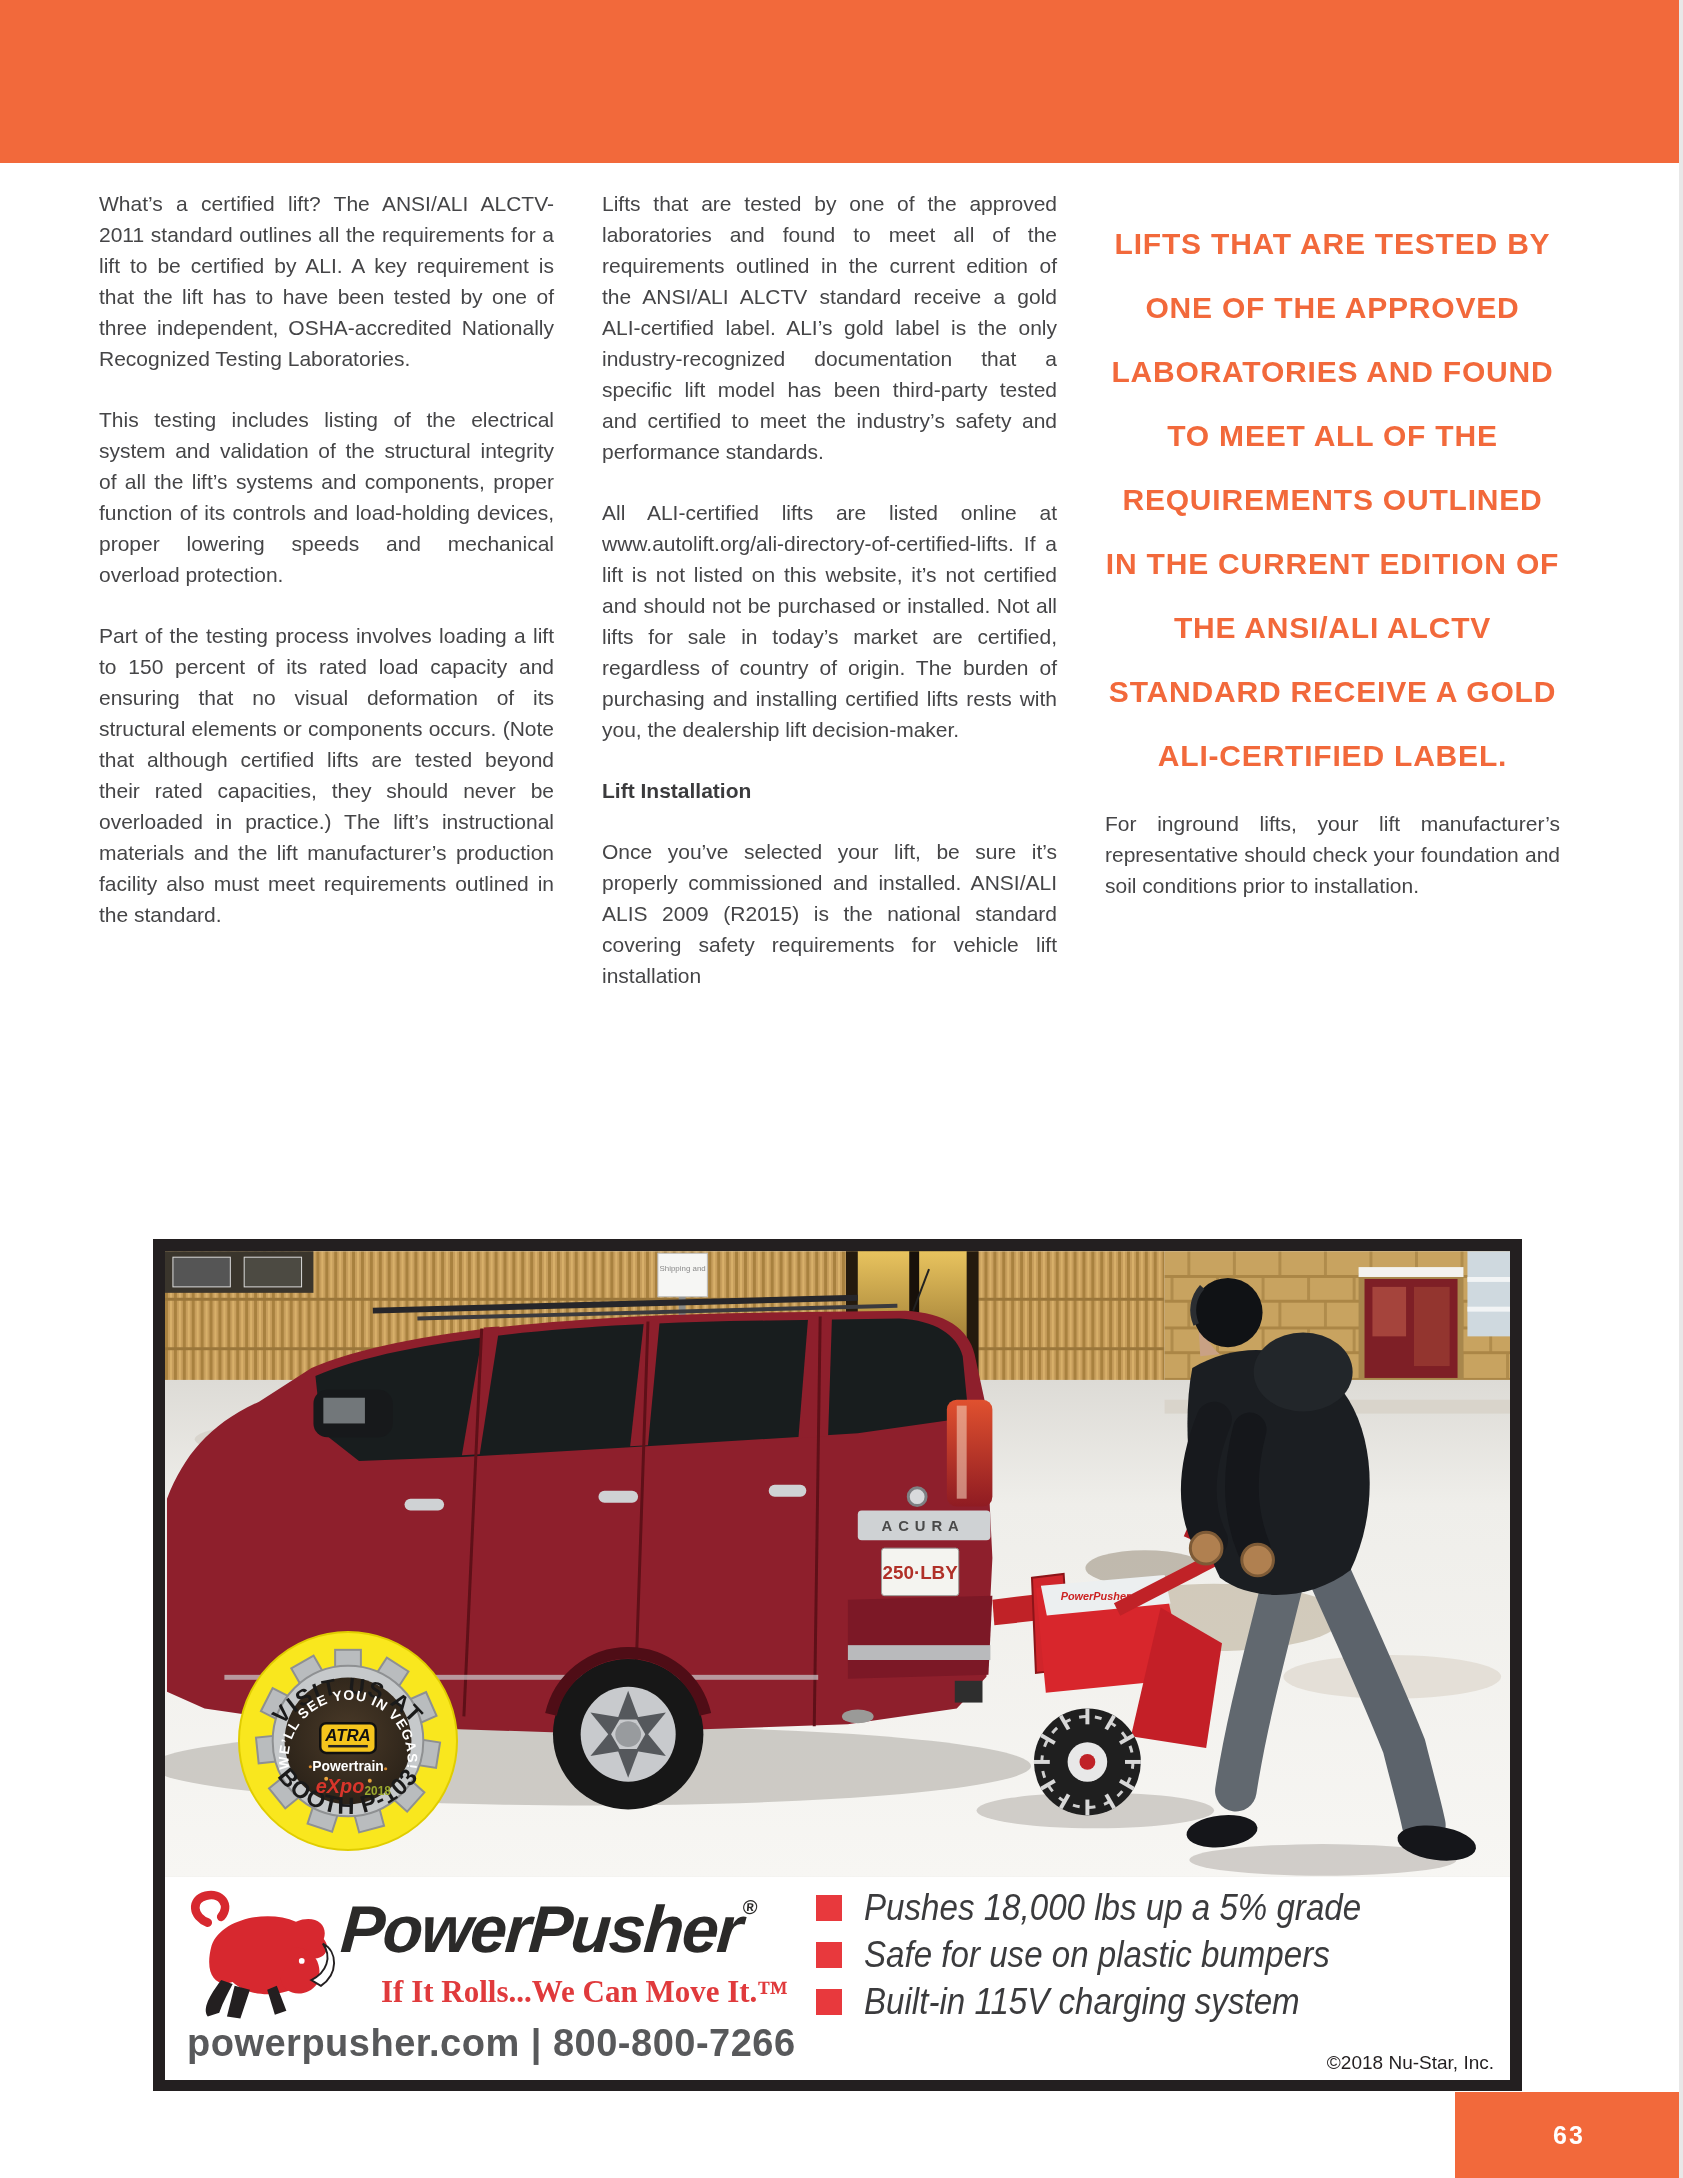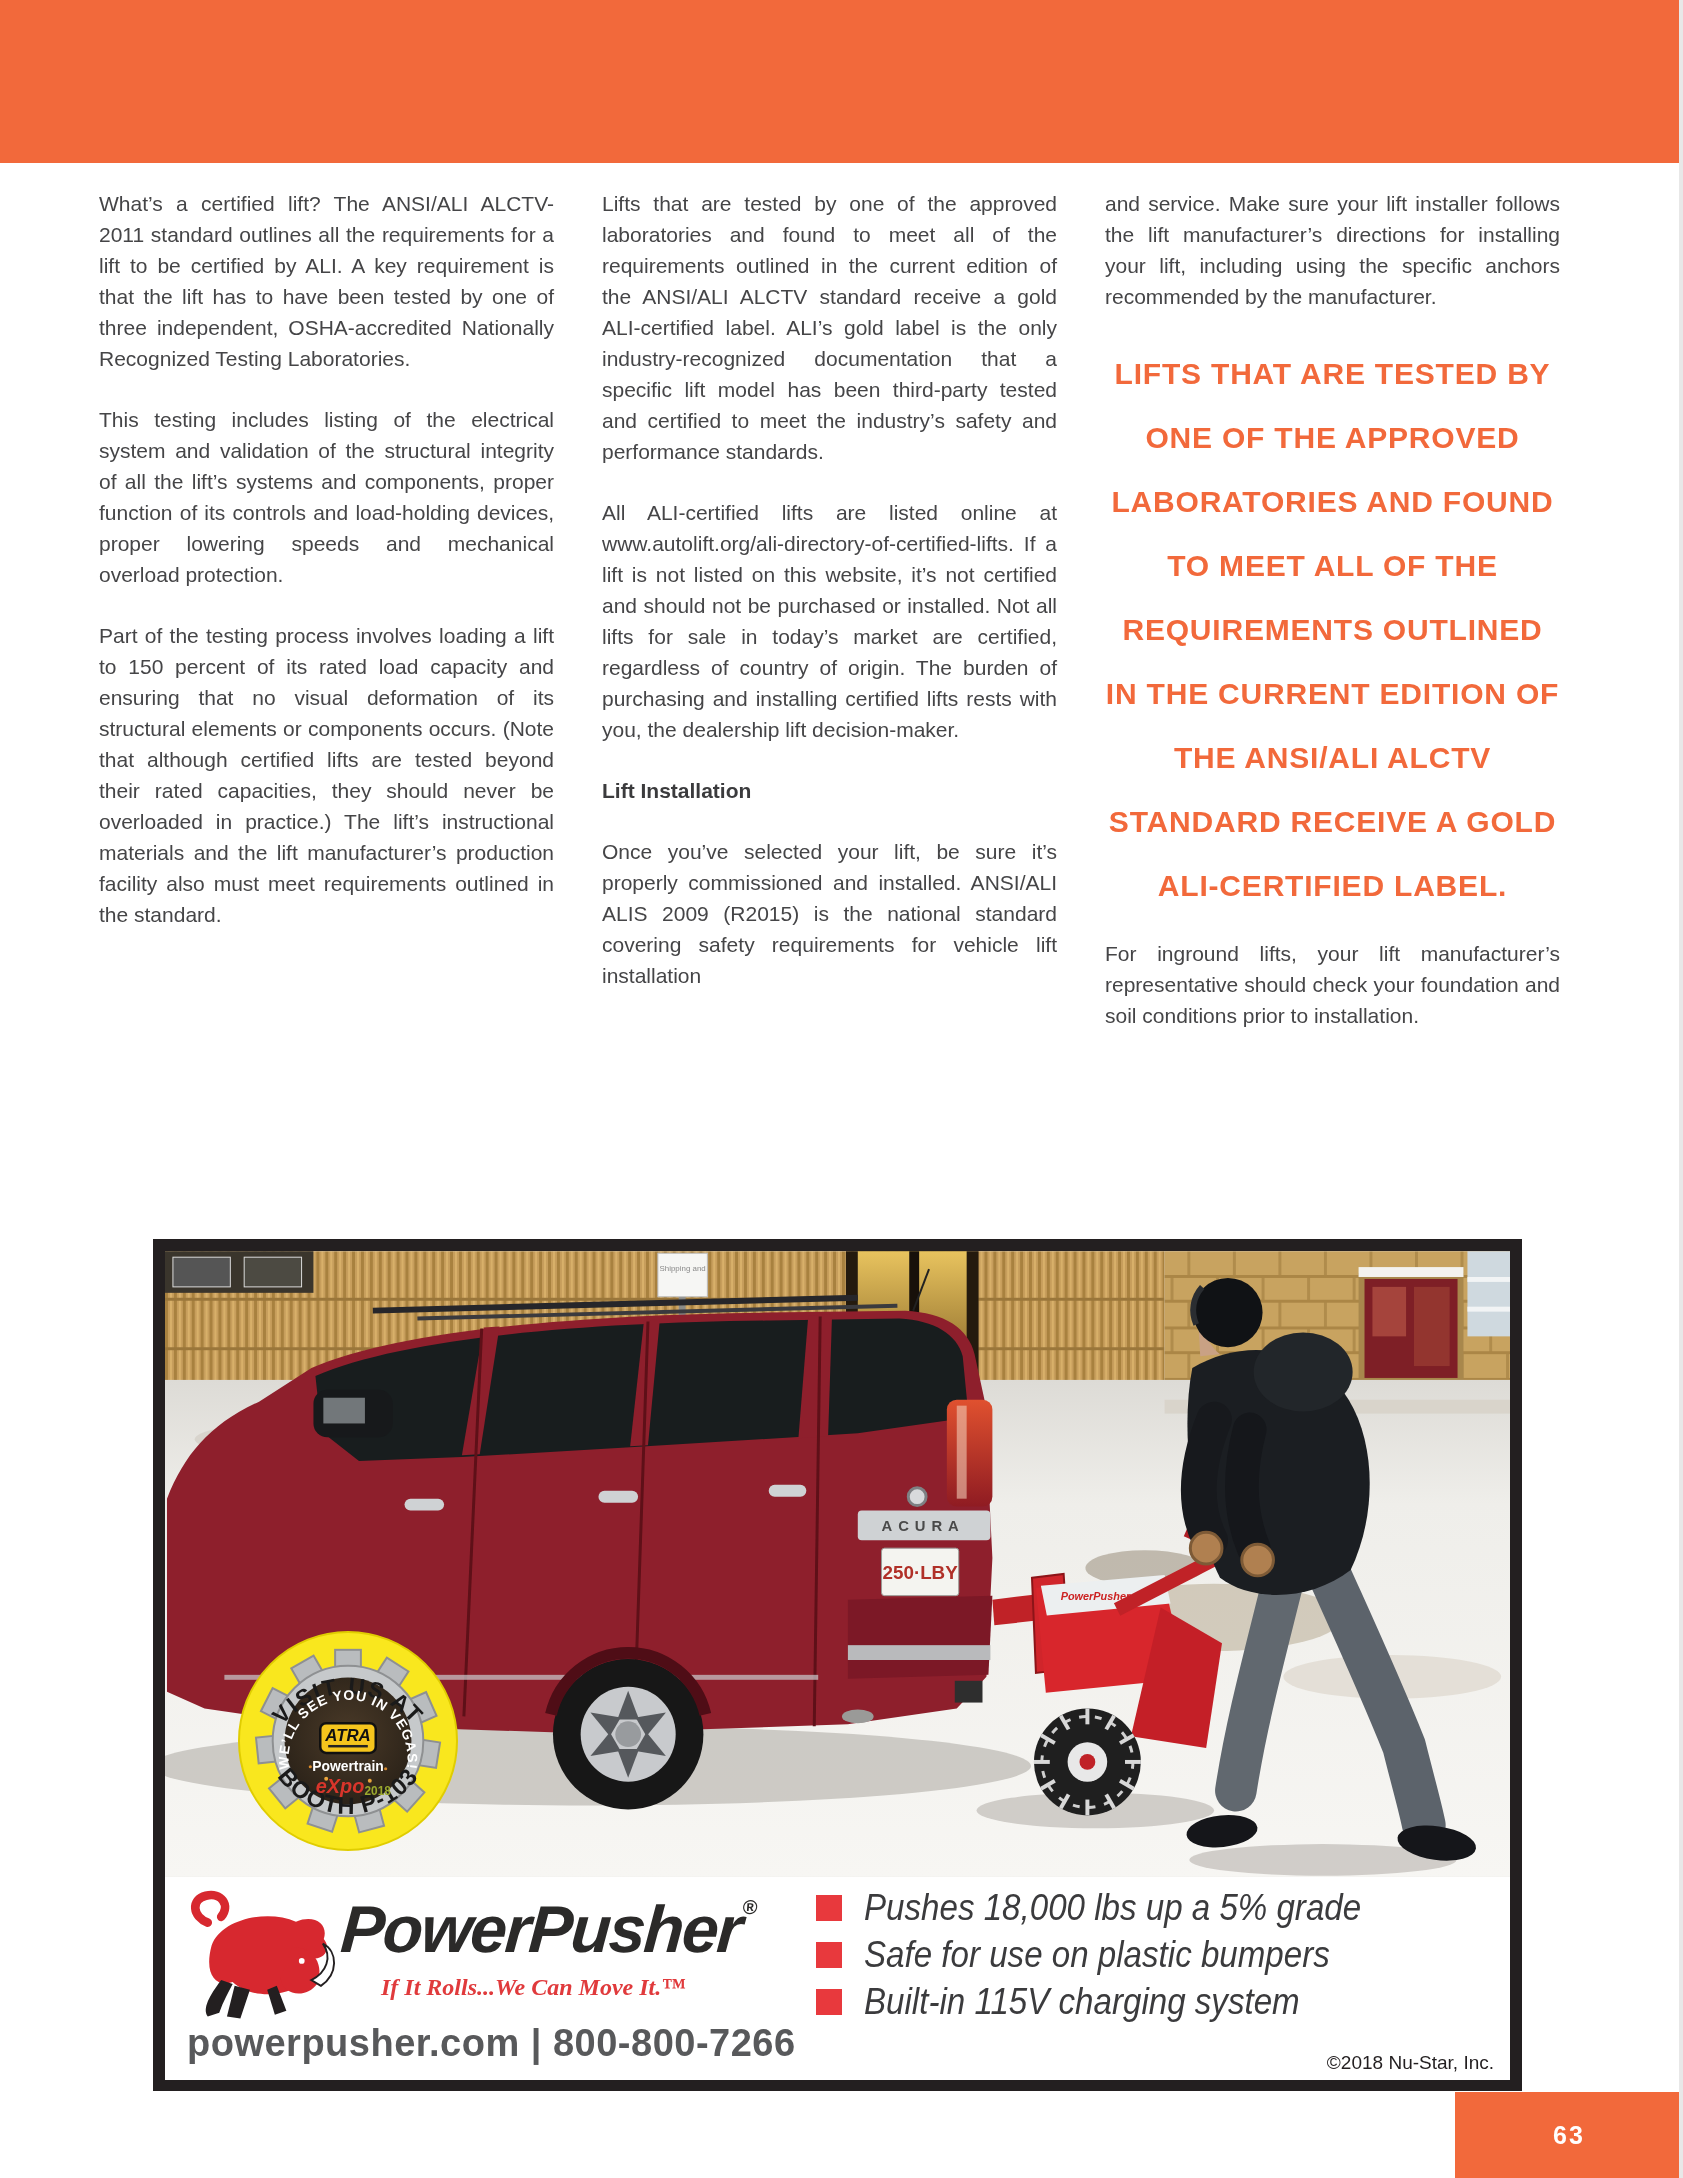--- a/index.html
+++ b/index.html
@@ -17,21 +17,21 @@
       border:12px solid #231f20;box-sizing:border-box;}
   .ad-photo{position:relative;width:1345px;height:626px;overflow:hidden;background:#edebe8;}
   .ad-photo svg.scene{position:absolute;left:0;top:0;}
   .badge{position:absolute;left:72px;top:379px;width:222px;height:222px;}
   .ad-info{position:relative;width:1345px;height:203px;background:#fff;}
   .bull{position:absolute;left:14px;top:8px;}
   .wordmark{position:absolute;left:176px;top:14px;font-size:66px;font-weight:bold;font-style:italic;
             color:#2b2a29;letter-spacing:-2px;transform:skewX(-4deg);white-space:nowrap;}
   .wordmark sup{font-size:20px;vertical-align:38px;letter-spacing:0;}
   .tagline{position:absolute;left:216px;top:97px;font-family:"Liberation Serif", serif;
-           font-weight:bold;font-style:italic;font-size:24px;color:#E03A3C;white-space:nowrap;}
+           font-weight:bold;font-size:31px;color:#E03A3C;white-space:nowrap;}
   .website{position:absolute;left:22px;top:145px;font-size:38px;font-weight:bold;color:#58595B;
            white-space:nowrap;letter-spacing:0.5px;}
   .bullets{position:absolute;left:651px;top:12px;}
   .bullet-row{display:flex;align-items:center;margin-bottom:10px;height:37px;}
   .bullet-sq{width:26px;height:26px;background:#E8393D;margin-right:22px;flex:none;}
   .bullet-text{font-size:36px;font-style:italic;color:#3b3b3d;white-space:nowrap;
                display:inline-block;transform:scaleX(.92);transform-origin:left center;}
   .copyright{position:absolute;right:16px;bottom:6px;font-size:19px;color:#231f20;}
   .pagenum{position:absolute;left:1455px;top:2092px;width:228px;height:86px;background:#F2693B;
            color:#fff;font-weight:bold;font-size:25px;letter-spacing:2px;
@@ -50,21 +50,20 @@
       <p>This testing includes listing of the electrical system and validation of the structural integrity of all the lift’s systems and components, proper function of its controls and load-holding devices, proper lowering speeds and mechanical overload protection.</p>
       <p>Part of the testing process involves loading a lift to 150 percent of its rated load capacity and ensuring that no visual deformation of its structural elements or components occurs. (Note that although certified lifts are tested beyond their rated capacities, they should never be overloaded in practice.) The lift’s instructional materials and the lift manufacturer’s production facility also must meet requirements outlined in the standard.</p>
     </div>
     <div>
       <p>Lifts that are tested by one of the approved laboratories and found to meet all of the requirements outlined in the current edition of the ANSI/ALI ALCTV standard receive a gold ALI-certified label. ALI’s gold label is the only industry-recognized documentation that a specific lift model has been third-party tested and certified to meet the industry’s safety and performance standards.</p>
       <p>All ALI-certified lifts are listed online at www.autolift.org/ali-directory-of-certified-lifts. If a lift is not listed on this website, it’s not certified and should not be purchased or installed. Not all lifts for sale in today’s market are certified, regardless of country of origin. The burden of purchasing and installing certified lifts rests with you, the dealership lift decision-maker.</p>
       <p class="subhead">Lift Installation</p>
       <p>Once you’ve selected your lift, be sure it’s properly commissioned and installed. ANSI/ALI ALIS 2009 (R2015) is the national standard covering safety requirements for vehicle lift installation</p>
     </div>
     <div>
-      <p>and service. Make sure your lift installer follows the lift manufacturer’s directions for installing your lift, including using the specific anchors recommended by the manufacturer.</p>
       <div class="pullquote">LIFTS THAT ARE TESTED BY ONE OF THE APPROVED LABORATORIES AND FOUND TO MEET ALL OF THE REQUIREMENTS OUTLINED IN THE CURRENT EDITION OF THE ANSI/ALI ALCTV STANDARD RECEIVE A GOLD ALI-CERTIFIED LABEL.</div>
       <p>For inground lifts, your lift manufacturer’s representative should check your foundation and soil conditions prior to installation.</p>
     </div>
   </div>
 
   <div class="ad">
     <div class="ad-photo">
       <svg class="scene" width="1345" height="626" viewBox="0 0 1359 632">
         <defs>
           <pattern id="ribs" width="9" height="50" patternUnits="userSpaceOnUse">

